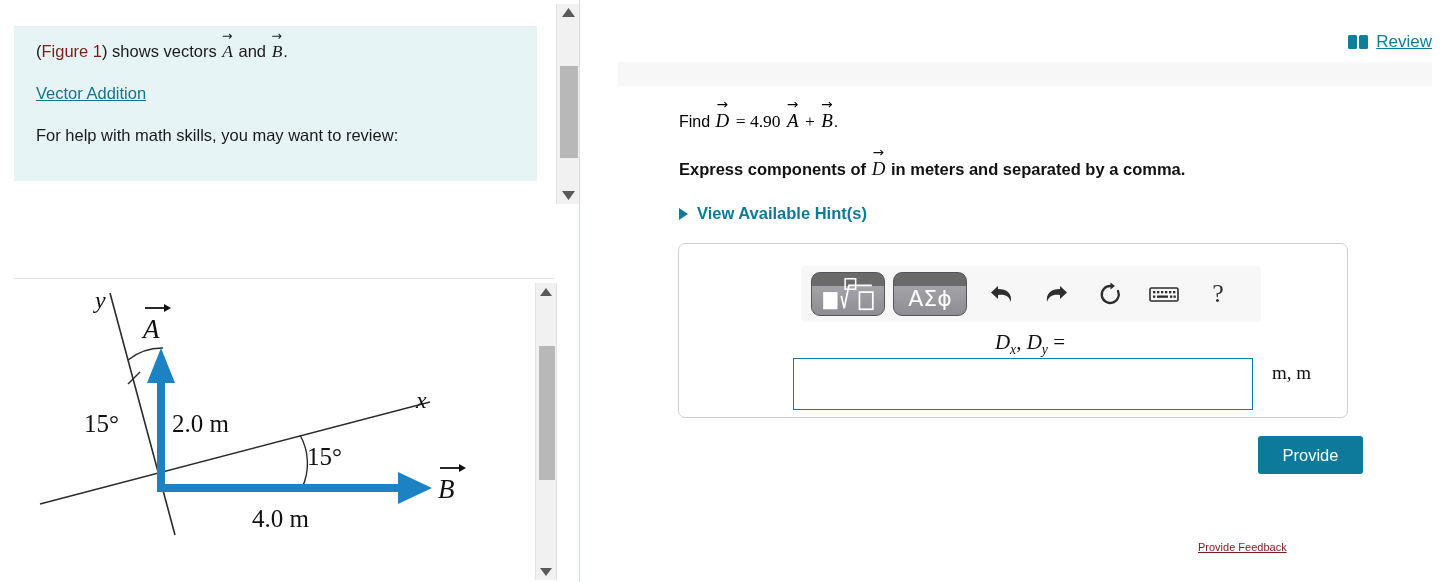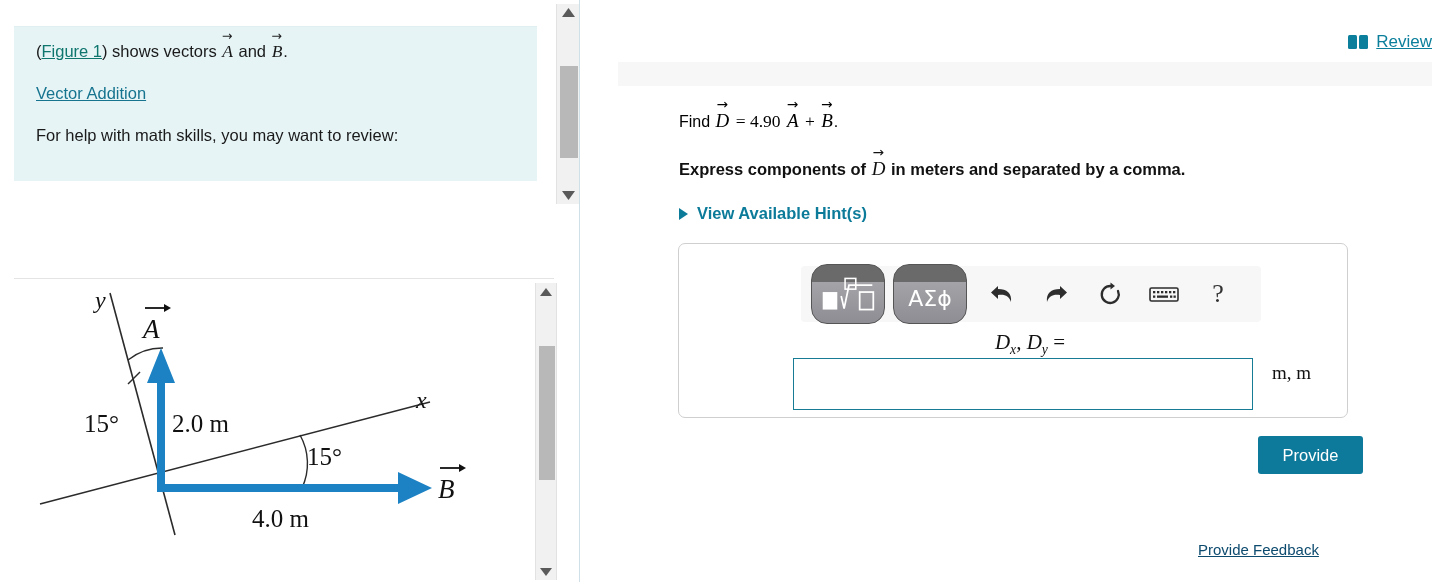--- a/index.html
+++ b/index.html
@@ -30,21 +30,21 @@
     position: absolute; left: 14px; top: 26px; width: 523px; height: 155px;
     background: #e6f4f6;
     border-top: 1px solid #dfeff2;
     padding: 14px 22px 0 22px;
   }
   .stmt-line {
     font-size: 16.5px; color: #1a1a1a; line-height: 1.2;
     margin: 0 0 22px 0; white-space: nowrap;
   }
   .stmt-line:last-child { margin-bottom: 0; }
-  .link { color: #0f766e; text-decoration: underline; cursor: pointer; }
+  .link { color: #7f1d1d; cursor: pointer; }
   .link-dark { color: #16748f; text-decoration: underline; cursor: pointer; }
 
   
   .mathi {
     font-family: "Liberation Serif", serif; font-style: italic;
     font-size: 17.5px; position: relative; padding: 0 1px;
   }
   .vec { position: relative; display: inline-block; }
   .vec::after {
     content: "\2192";
@@ -136,21 +136,21 @@
   .answer-box {
     position: absolute; left: 98px; top: 243px; width: 670px; height: 175px;
     border: 1px solid #cfcfcf; border-radius: 7px; background: #fff;
   }
   .math-toolbar {
     position: absolute; left: 122px; top: 22px; width: 460px; height: 56px;
     background: #f7f7f7; border-radius: 4px;
     display: flex; align-items: center; padding: 0 10px; gap: 0;
   }
   .mtb-btn {
-    width: 74px; height: 60px; border-radius: 16px;
+    width: 74px; height: 44px; border-radius: 9px;
     background: linear-gradient(to bottom, #6a6a6a 0%, #6a6a6a 30%, #a3a3a8 30%, #8d8d93 100%);
     border: 1px solid #555; margin-right: 8px;
     display: flex; align-items: center; justify-content: center; cursor: pointer;
     position: relative;
   }
   .mtb-btn.sigma {
     color: #fff; font-family: "DejaVu Sans", sans-serif; font-size: 22px; letter-spacing: 0px;
     padding-top: 8px;
   }
   .mtb-icon { position: absolute; left: 0; top: 0; width: 100%; height: 100%; }
@@ -179,21 +179,21 @@
     font-family: "Liberation Serif", serif; font-size: 19px; color: #111;
   }
 
   .submit-btn {
     position: absolute; left: 678px; top: 436px; width: 105px; height: 38px;
     background: #0e7a9b; color: #fff; border: none; border-radius: 3px;
     font-size: 16.5px; font-family: "Liberation Sans", sans-serif; cursor: pointer;
   }
   .provide-feedback {
     position: absolute; left: 618px; top: 541px;
-    font-size: 15px; color: #0c4a6e; text-decoration: underline; cursor: pointer;
+    font-size: 11px; color: #7f1d1d; text-decoration: underline; cursor: pointer;
   }
 </style>
 </head>
 <body>
 
 <div class="page">
 
   <div class="left-panel">
 
     <div class="statement-scroll-wrap">

